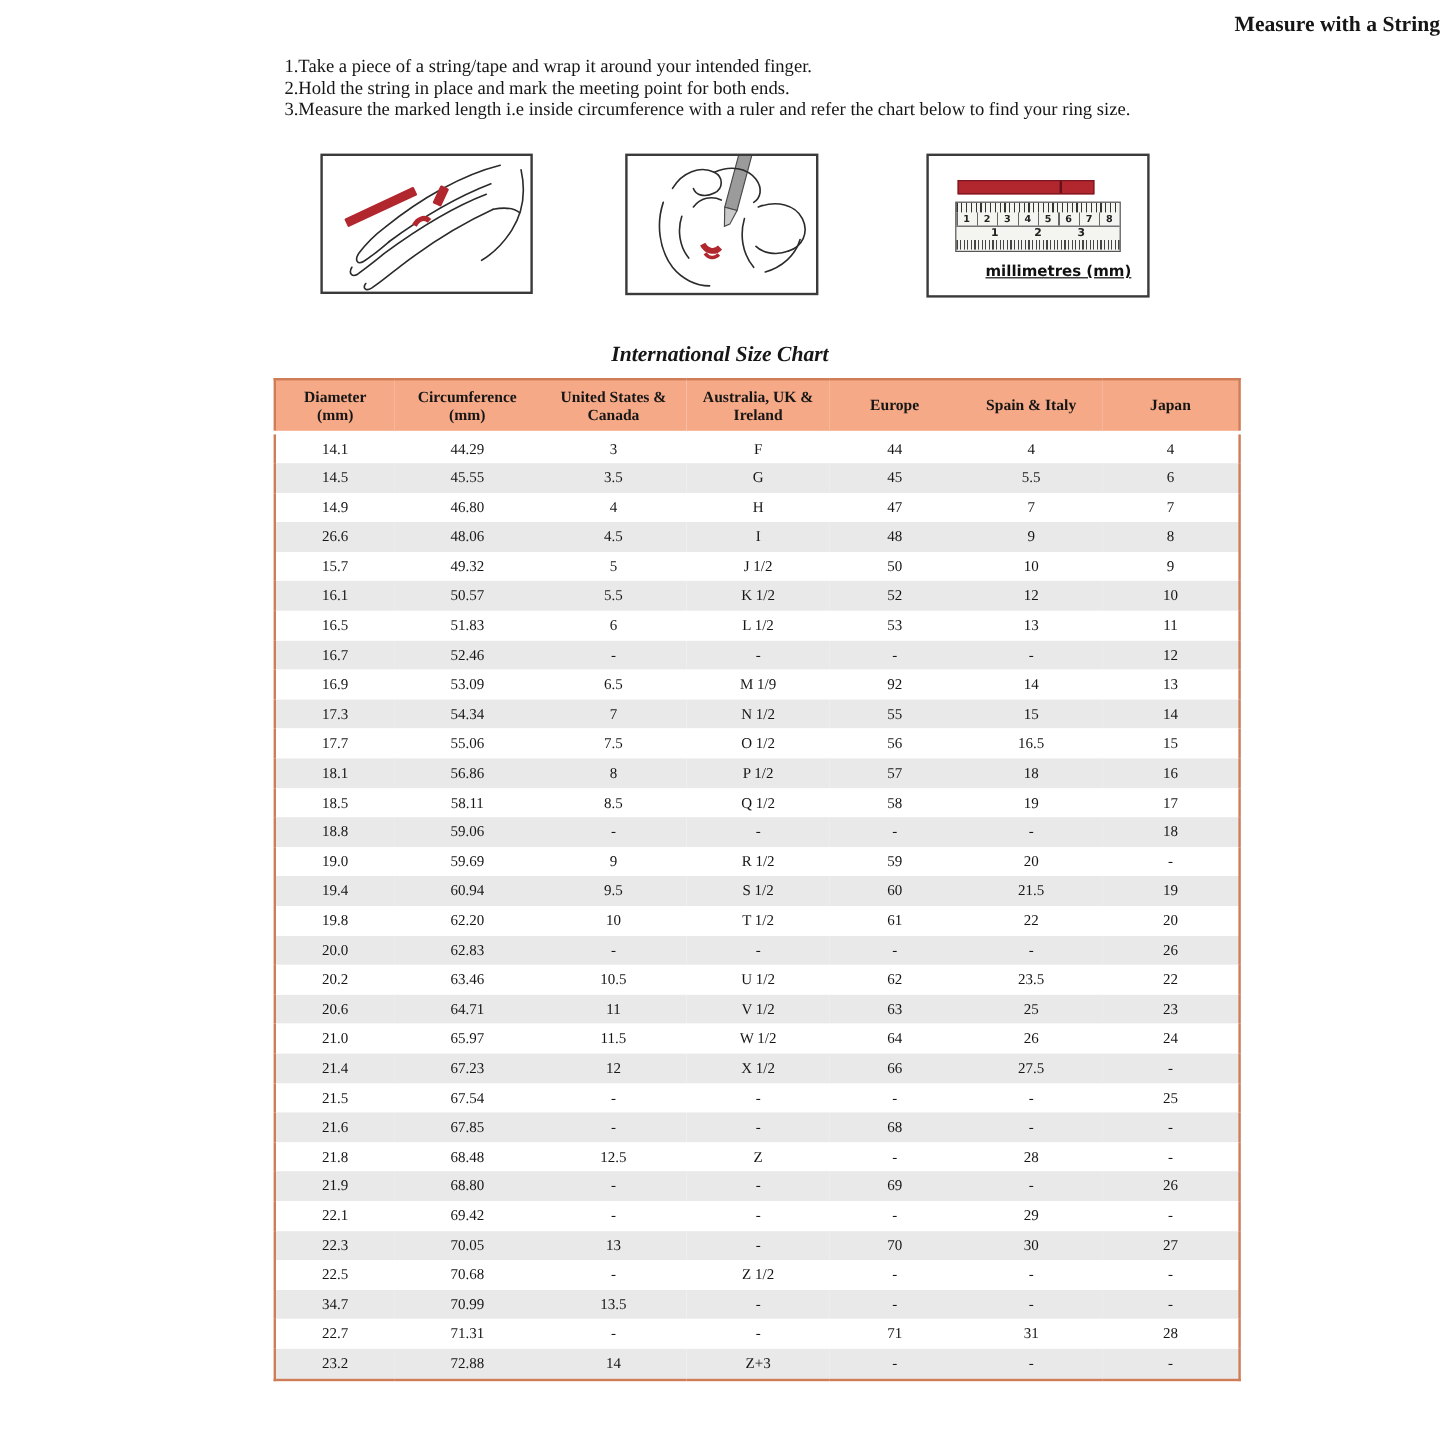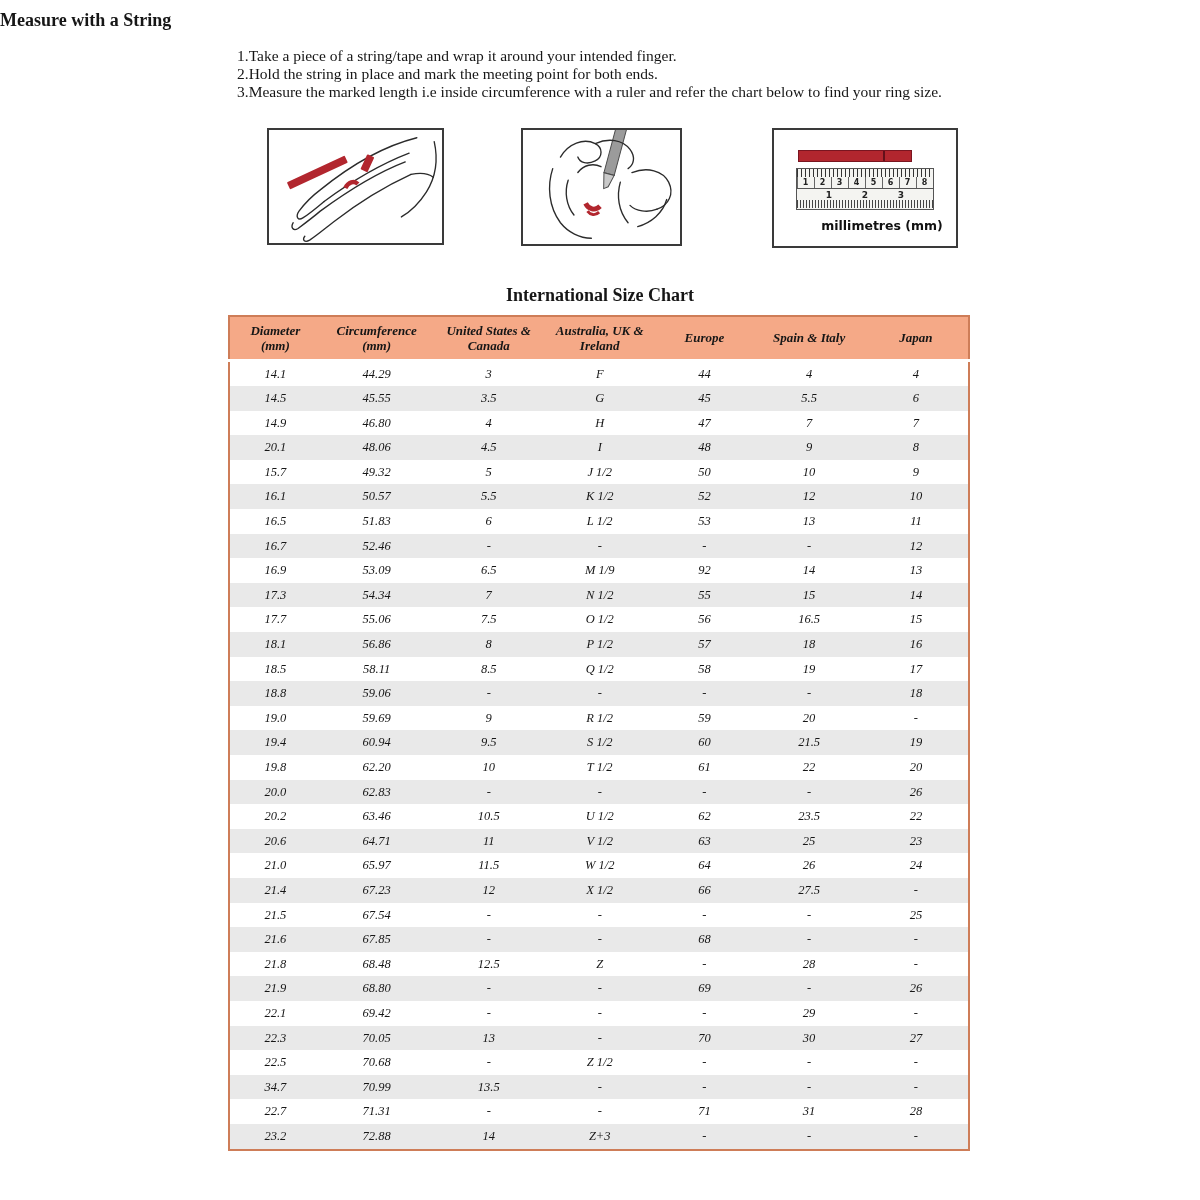--- a/index.html
+++ b/index.html
@@ -12,21 +12,21 @@
   html, body { margin: 0; padding: 0; }
   body {
     width: 1200px; height: 1200px;
     background: #ffffff;
     font-family: "Liberation Serif", serif;
     color: #161616;
     position: relative;
     overflow: hidden;
   }
   .page-title {
-    text-align: left;
+    text-align: right;
     font-weight: bold;
     font-size: 18px;
     margin: 10px 0 16px 0;
   }
   .instructions {
     margin-left: 237px;
     width: 726px;
     font-size: 15.5px;
     line-height: 18px;
   }
@@ -88,35 +88,36 @@
   }
   .ruler-ticks-bottom {
     height: 8px;
     background: repeating-linear-gradient(90deg, #444 0 1px, transparent 1px 3px);
   }
   .ruler-caption {
     position: absolute; left: 38px; top: 88px; right: 4px;
     text-align: center;
     font: bold 12.5px "DejaVu Sans", sans-serif;
     color: #111;
+    text-decoration: underline;
   }
 
   .chart-title {
     text-align: center;
     font-weight: bold;
     font-size: 18px;
     margin: 15px 0 9px 0;
+    font-style: italic;
   }
   table.size-chart {
     margin-left: 228px;
-    width: 742px;
+    width: 806px;
     border-collapse: collapse;
     table-layout: fixed;
     border: 2px solid var(--table-border);
-    font-style: italic;
   }
   table.size-chart th {
     background: var(--table-header-bg);
     font-weight: bold;
     font-size: 13px;
     height: 44px;
     padding: 0 8px;
     text-align: center;
     vertical-align: middle;
     border-bottom: 3px solid #fff;
@@ -261,21 +262,21 @@
       <tr>
         <td>14.9</td>
         <td>46.80</td>
         <td>4</td>
         <td>H</td>
         <td>47</td>
         <td>7</td>
         <td>7</td>
       </tr>
       <tr>
-        <td>20.1</td>
+        <td>26.6</td>
         <td>48.06</td>
         <td>4.5</td>
         <td>I</td>
         <td>48</td>
         <td>9</td>
         <td>8</td>
       </tr>
       <tr>
         <td>15.7</td>
         <td>49.32</td>

